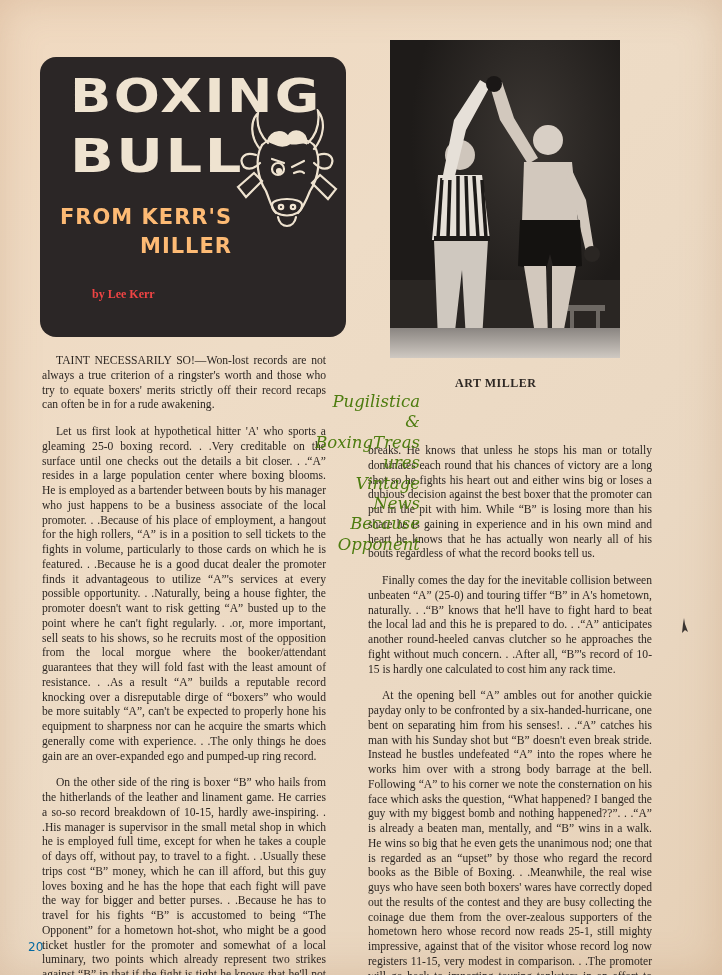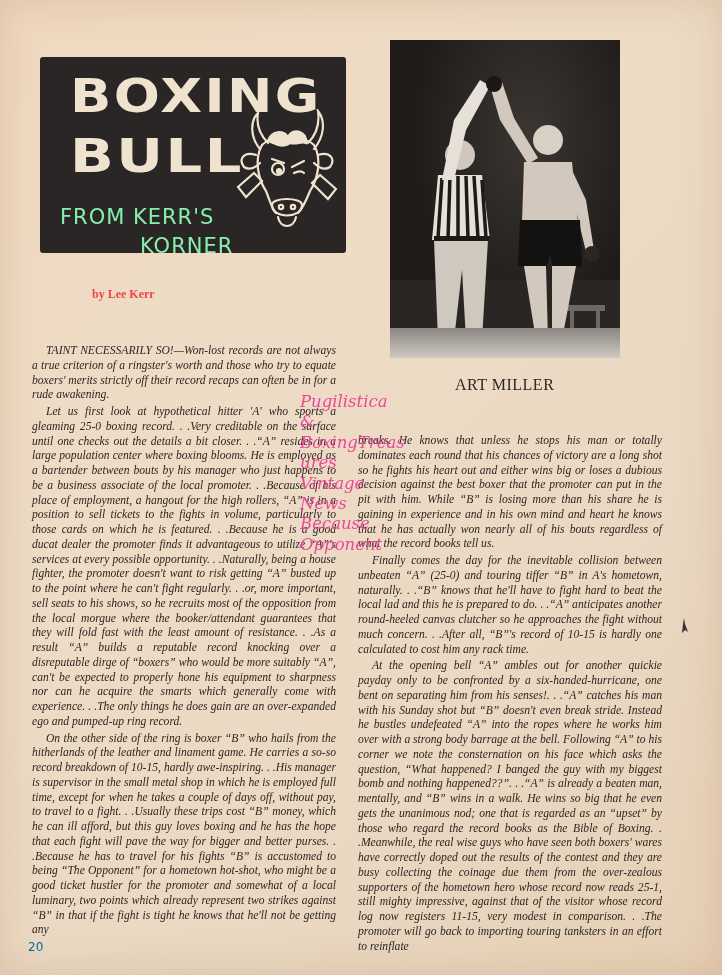--- a/index.html
+++ b/index.html
@@ -8,32 +8,32 @@
     background: linear-gradient(135deg, #f0d9c0 0%, #eedcc6 35%, #ead8c2 70%, #e6d0b6 100%);
     font-family: "Liberation Serif", "DejaVu Serif", serif;
     color: #2a2420;
   }
   .page-vignette {
     position: absolute; inset: 0; pointer-events: none;
     box-shadow: inset 0 0 40px rgba(170,120,80,0.25);
   }
   
   .masthead {
-    position: absolute; left: 40px; top: 57px; width: 306px; height: 196px;
-    background: #2b2626; border-radius: 3px; overflow: hidden;
+    position: absolute; left: 40px; top: 57px; width: 306px; height: 280px;
+    background: #2b2626; border-radius: 16px; overflow: hidden;
   }
   .masthead .line1, .masthead .line2 {
     position: absolute; font-family: "DejaVu Sans", sans-serif; font-weight: bold;
     color: #efe3d0; letter-spacing: 2px;
   }
   .masthead .line1 { left: 30px; top: 12px; font-size: 46px; transform: scaleX(1.18); transform-origin: left; }
   .masthead .line2 { left: 30px; top: 72px; font-size: 46px; transform: scaleX(1.25); transform-origin: left; }
   .masthead .sub1, .masthead .sub2 {
-    position: absolute; font-family: "DejaVu Sans", sans-serif; font-weight: normal;
-    color: #86efac; font-size: 21px; letter-spacing: 1px;
+    position: absolute; font-family: "DejaVu Sans", sans-serif; font-weight: bold;
+    color: #fdba74; font-size: 21px; letter-spacing: 1px;
   }
   .masthead .sub1 { left: 20px; top: 148px; }
   .masthead .sub2 { left: 100px; top: 177px; }
   .bull { position: absolute; right: 4px; top: 52px; width: 110px; height: 124px; }
 
   .byline {
     position: absolute; left: 92px; top: 287px; font-size: 12px; font-weight: bold;
     color: #ef4444;
   }
   
@@ -43,54 +43,54 @@
       radial-gradient(ellipse at 60% 30%, #3b3632 0%, #1e1b19 60%),
       #1b1816;
     overflow: hidden;
   }
   .photo .floor {
     position: absolute; left: 0; right: 0; bottom: 0; height: 30px;
     background: linear-gradient(#8a8581, #cfc9c2);
   }
   .photo svg { position: absolute; inset: 0; }
   .caption {
-    position: absolute; left: 455px; top: 376px; font-size: 16px; font-weight: normal;
+    position: absolute; left: 455px; top: 376px; font-size: 12px; font-weight: bold;
     letter-spacing: 0.5px; color: #2e2824;
   }
   
   .col {
     position: absolute; font-size: 11.6px; line-height: 14.75px; text-align: justify;
     color: #2c2622;
   }
-  .col p { margin: 2px; text-indent: 14px; font-style: italic; }
+  .col p { margin: 12px; text-indent: 14px; }
   .col-left { left: 30px; top: 342px; width: 308px; }
   .col-right { left: 356px; top: 432px; width: 308px; }
   .page-number {
     position: absolute; left: 28px; top: 940px; font-family: "DejaVu Sans", sans-serif;
     font-size: 12px; color: #0369a1;
   }
   
   .watermark {
     position: absolute; left: 300px; top: 392px; width: 120px;
-    text-align: left; font-family: "DejaVu Serif", serif; font-style: italic;
-    font-size: 16.5px; line-height: 20.4px; color: #ec4899; z-index: 5;
+    text-align: right; font-family: "DejaVu Serif", serif; font-style: italic;
+    font-size: 16.5px; line-height: 20.4px; color: #4d7c0f; z-index: 5;
   }
   .watermark span { display: block; }
   .speck { position: absolute; left: 680px; top: 618px; width: 8px; height: 16px; }
 </style>
 </head>
 <body>
 
 <div class="page-vignette"></div>
 
 <div class="masthead">
   <div class="line1">BOXING</div>
   <div class="line2">BULL</div>
   <div class="sub1">FROM KERR'S</div>
-  <div class="sub2">KORNER</div>
+  <div class="sub2">MILLER</div>
   <svg class="bull" viewBox="0 0 110 124" fill="none" stroke="#efe3d0" stroke-width="2.2" stroke-linecap="round">
 
     <path d="M28 40 C18 28 18 12 26 4 C24 16 28 26 36 34"></path>
     <path d="M82 40 C92 28 94 12 86 2 C88 16 84 26 76 34"></path>
 
     <path d="M24 46 C12 42 6 50 12 58 C18 62 24 58 28 54"></path>
     <path d="M86 46 C98 42 104 50 98 58 C92 62 86 58 82 54"></path>
 
     <path d="M30 36 C40 26 72 26 82 36 C90 50 86 70 78 82 C74 92 70 100 66 104"></path>
     <path d="M30 36 C22 50 26 70 34 82 C38 92 40 100 44 104"></path>

